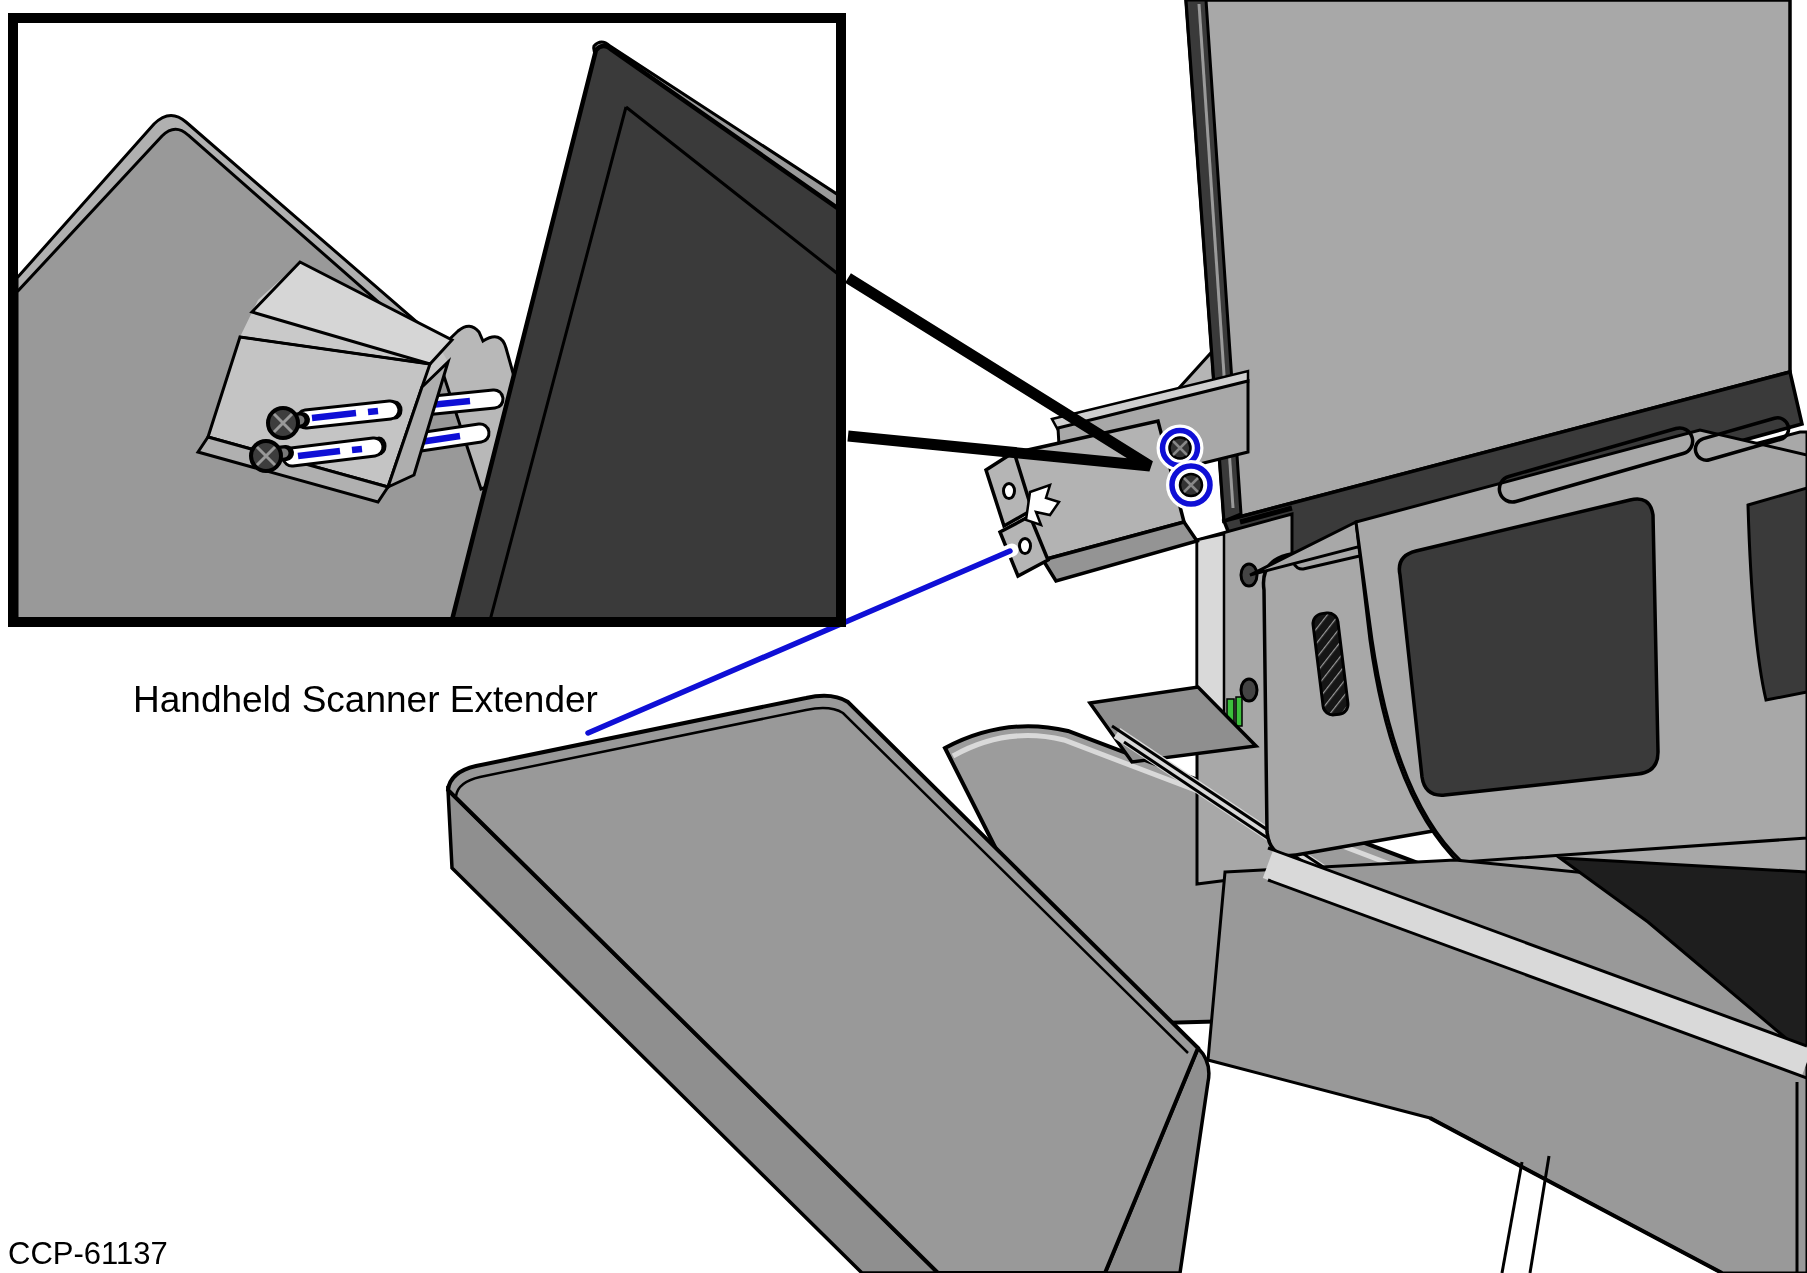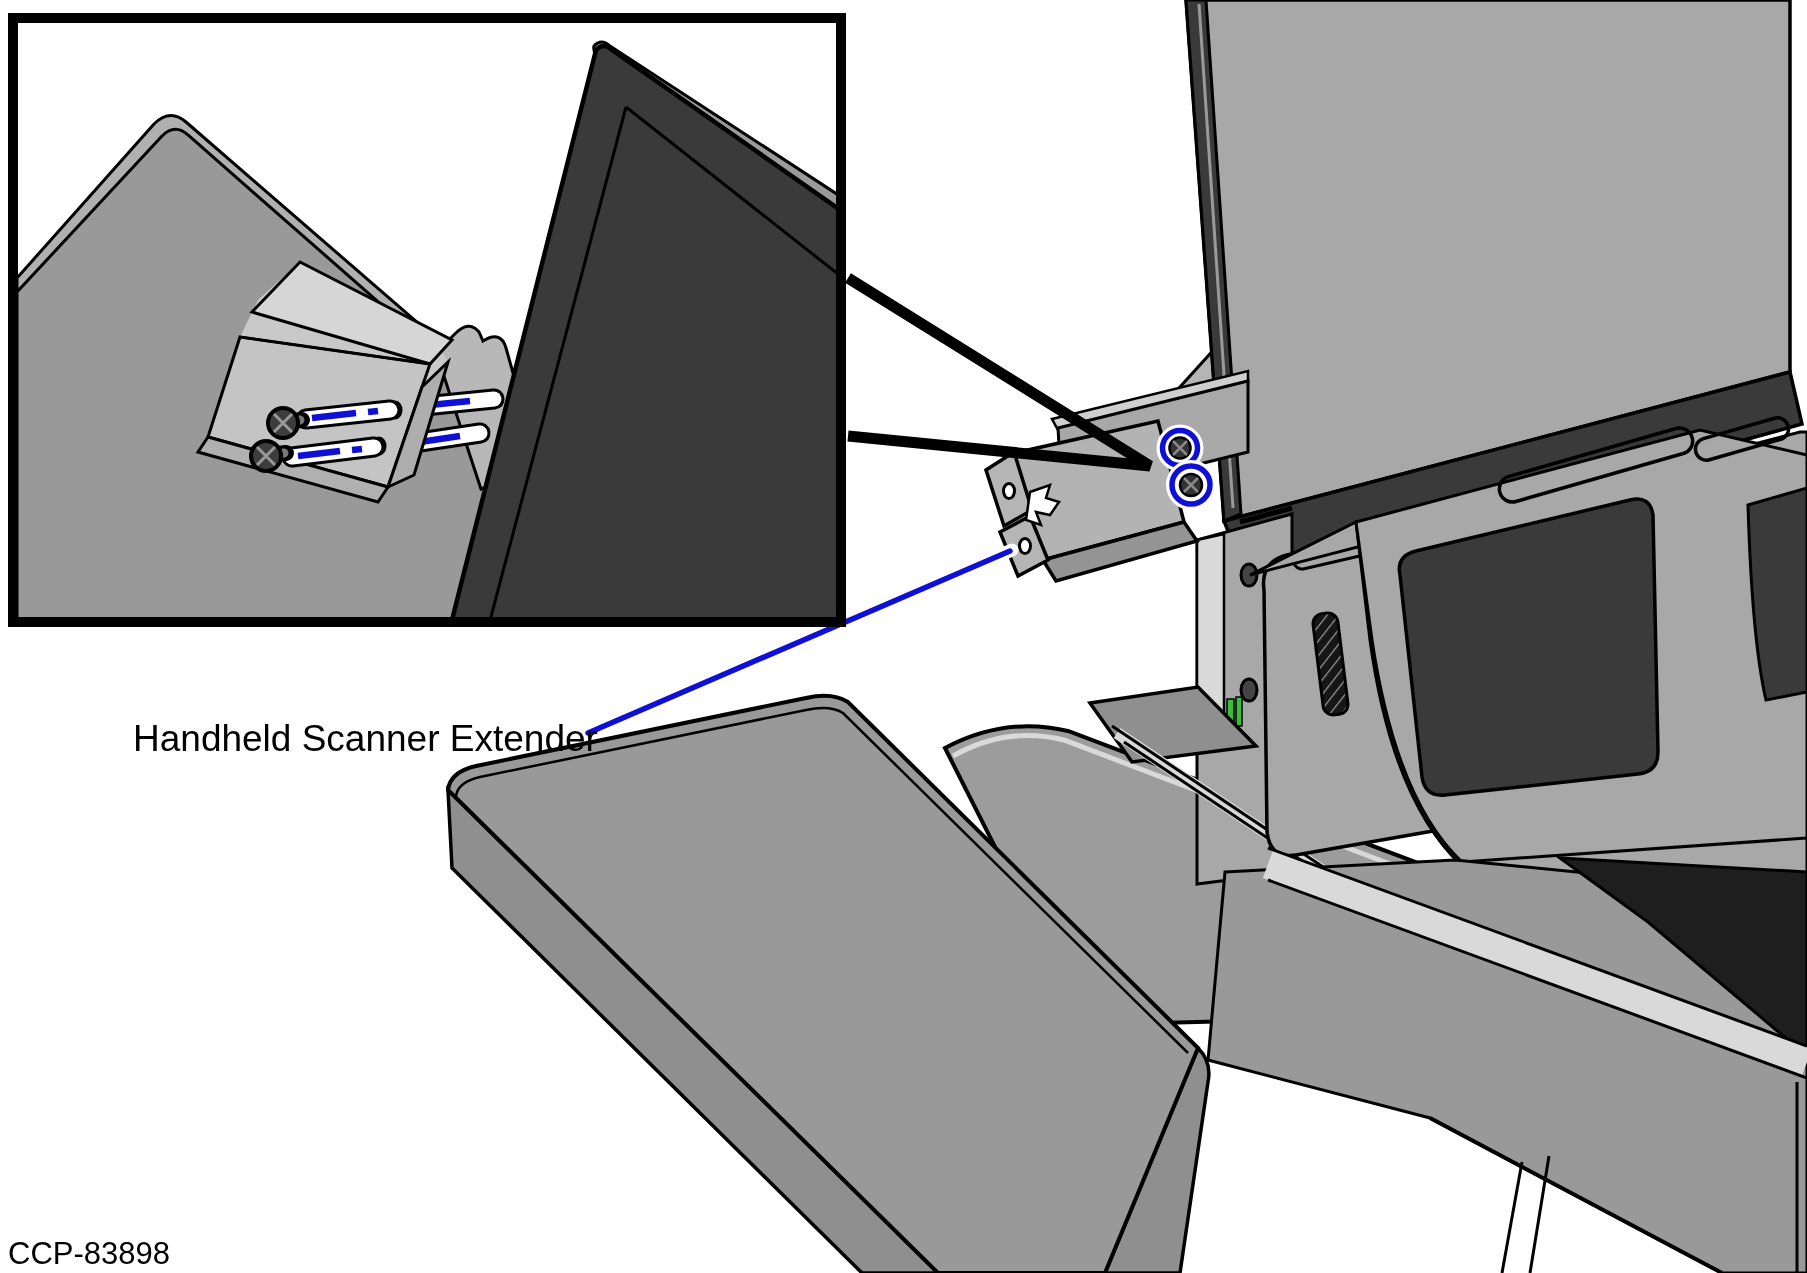--- a/index.html
+++ b/index.html
@@ -1,20 +1,20 @@
 <!DOCTYPE html>
 <html><head>
 <meta charset="utf-8">
 <style>
   html,body{margin:0;padding:0;background:#ffffff;}
   body{width:1807px;height:1273px;position:relative;overflow:hidden;
        font-family:"Liberation Sans", sans-serif;}
   #scene{position:absolute;left:0;top:0;}
   .diagram-text{position:absolute;color:#000;white-space:nowrap;}
-  #callout-label{left:133px;top:718px;font-size:37px;font-weight:500;letter-spacing:0px;}
+  #callout-label{left:133px;top:679px;font-size:37px;font-weight:500;letter-spacing:0px;}
   #figure-id{left:8px;top:1236px;font-size:31px;font-weight:500;}
 </style>
 </head>
 <body>
 
 <svg id="scene" width="1807" height="1273" viewBox="0 0 1807 1273" xmlns="http://www.w3.org/2000/svg">
   <defs>
     <clipPath id="insetClip">
         <rect x="17" y="22" width="820" height="596"></rect>
       </clipPath>
@@ -199,13 +199,13 @@
         <path d="M 626,107 L 843,278 M 626,107 L 488,628" fill="none" stroke="#000" stroke-width="3"></path>
       </g>
     </g>
 
     <rect x="13" y="18" width="828" height="604" fill="none" stroke="#000" stroke-width="10"></rect>
   </g>
 
 </svg>
 
 <div id="callout-label" class="diagram-text">Handheld Scanner Extender</div>
-<div id="figure-id" class="diagram-text">CCP-83898</div>
+<div id="figure-id" class="diagram-text">CCP-61137</div>
 
 </body></html>

